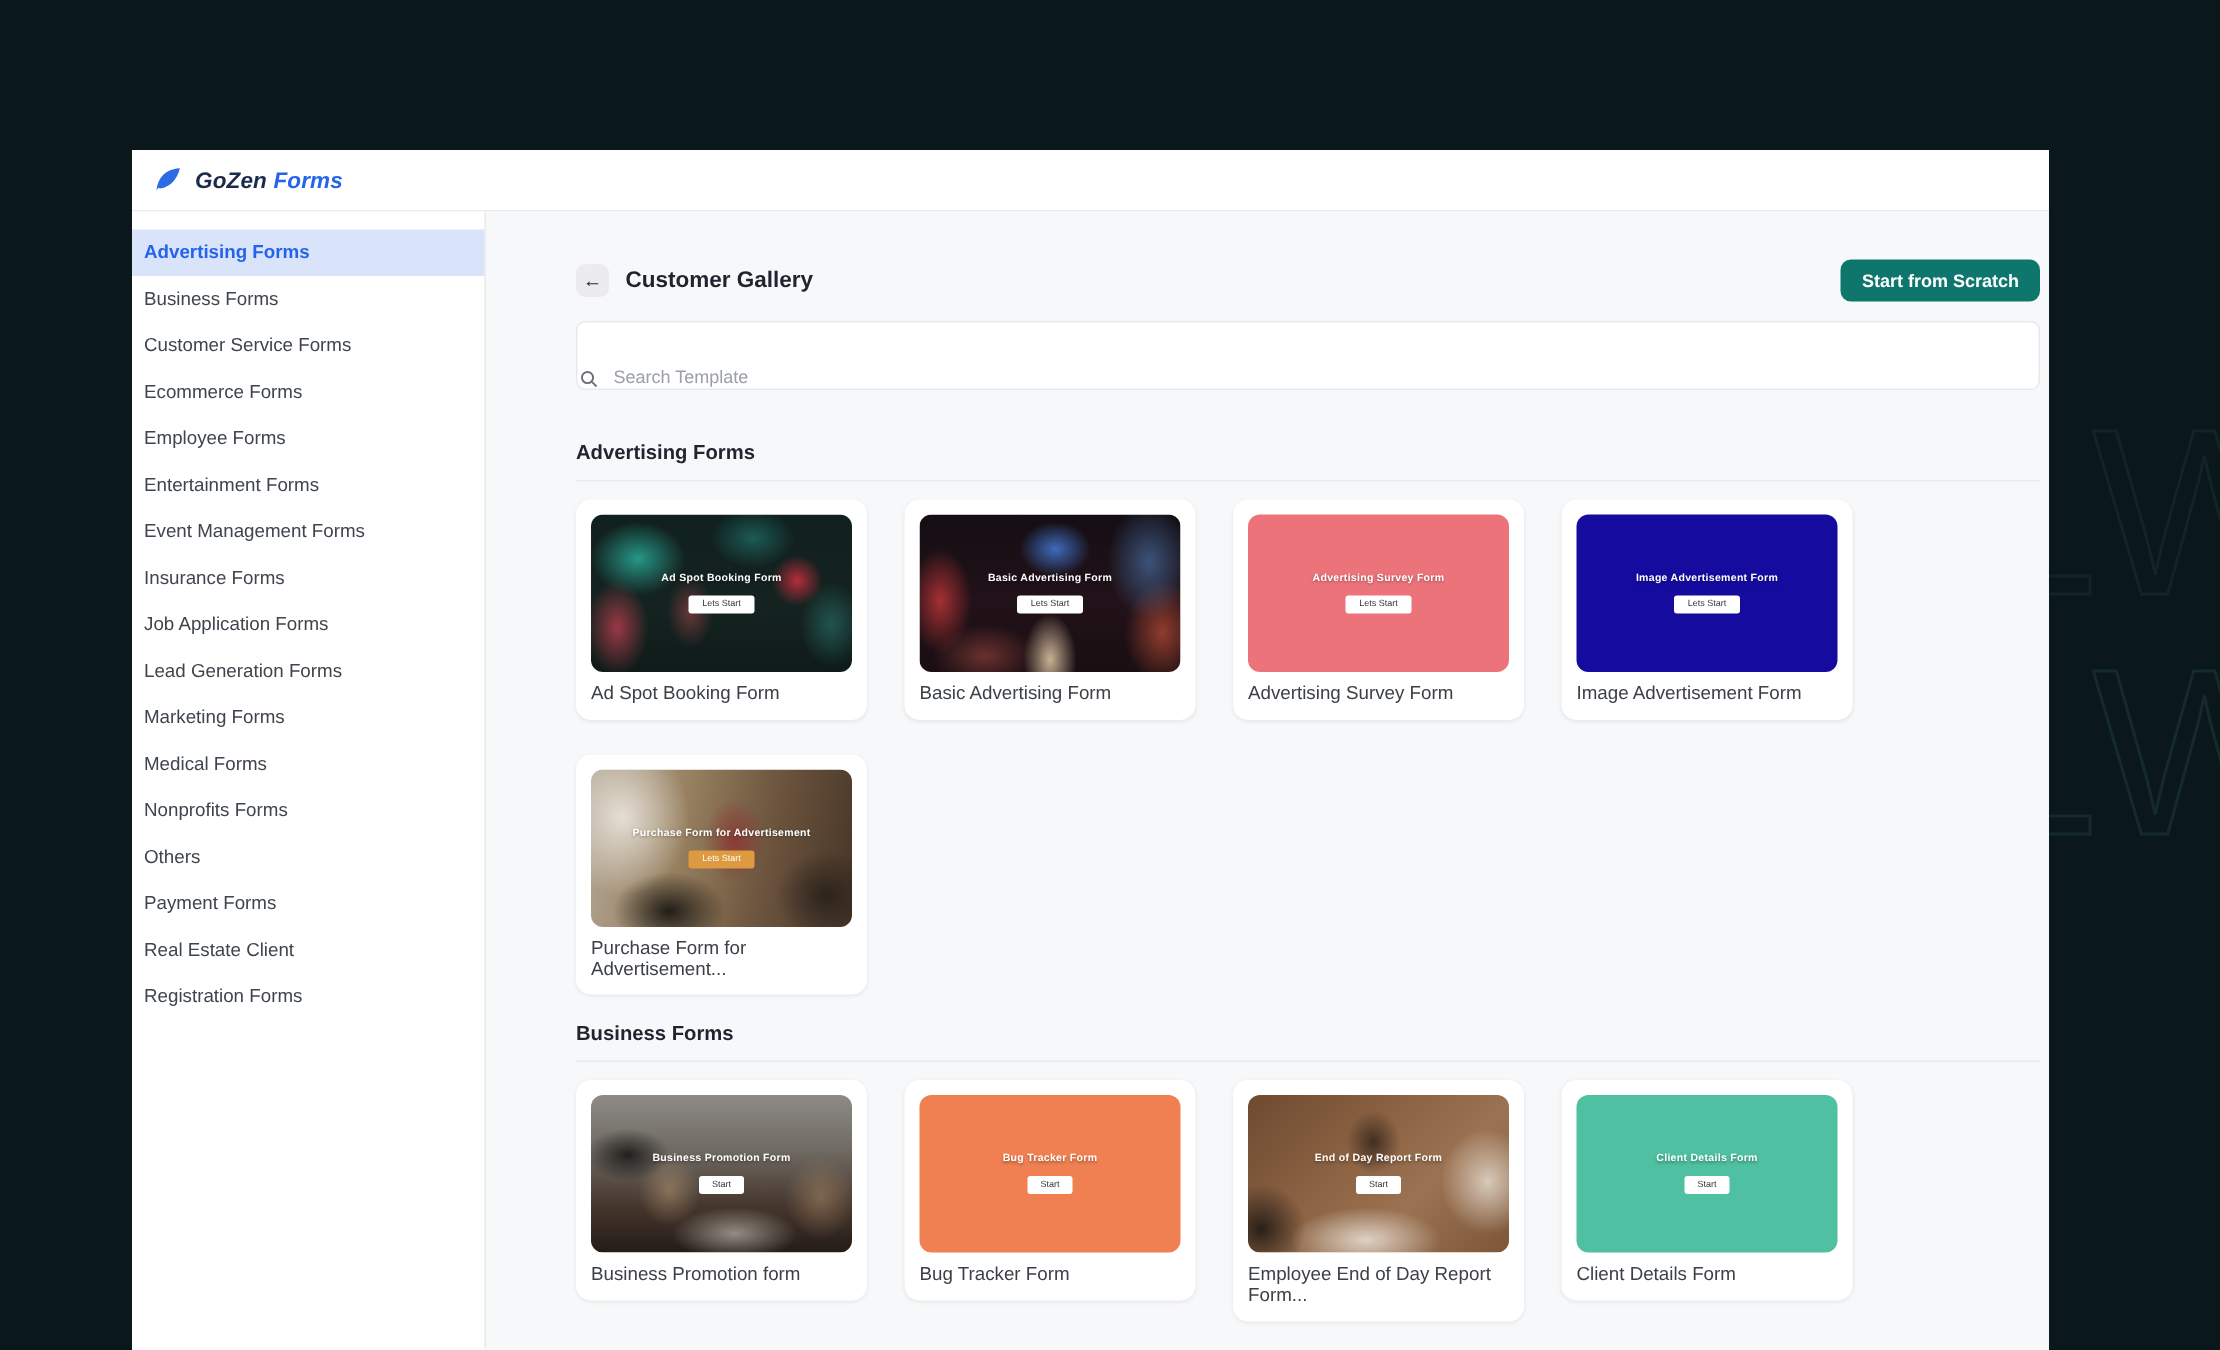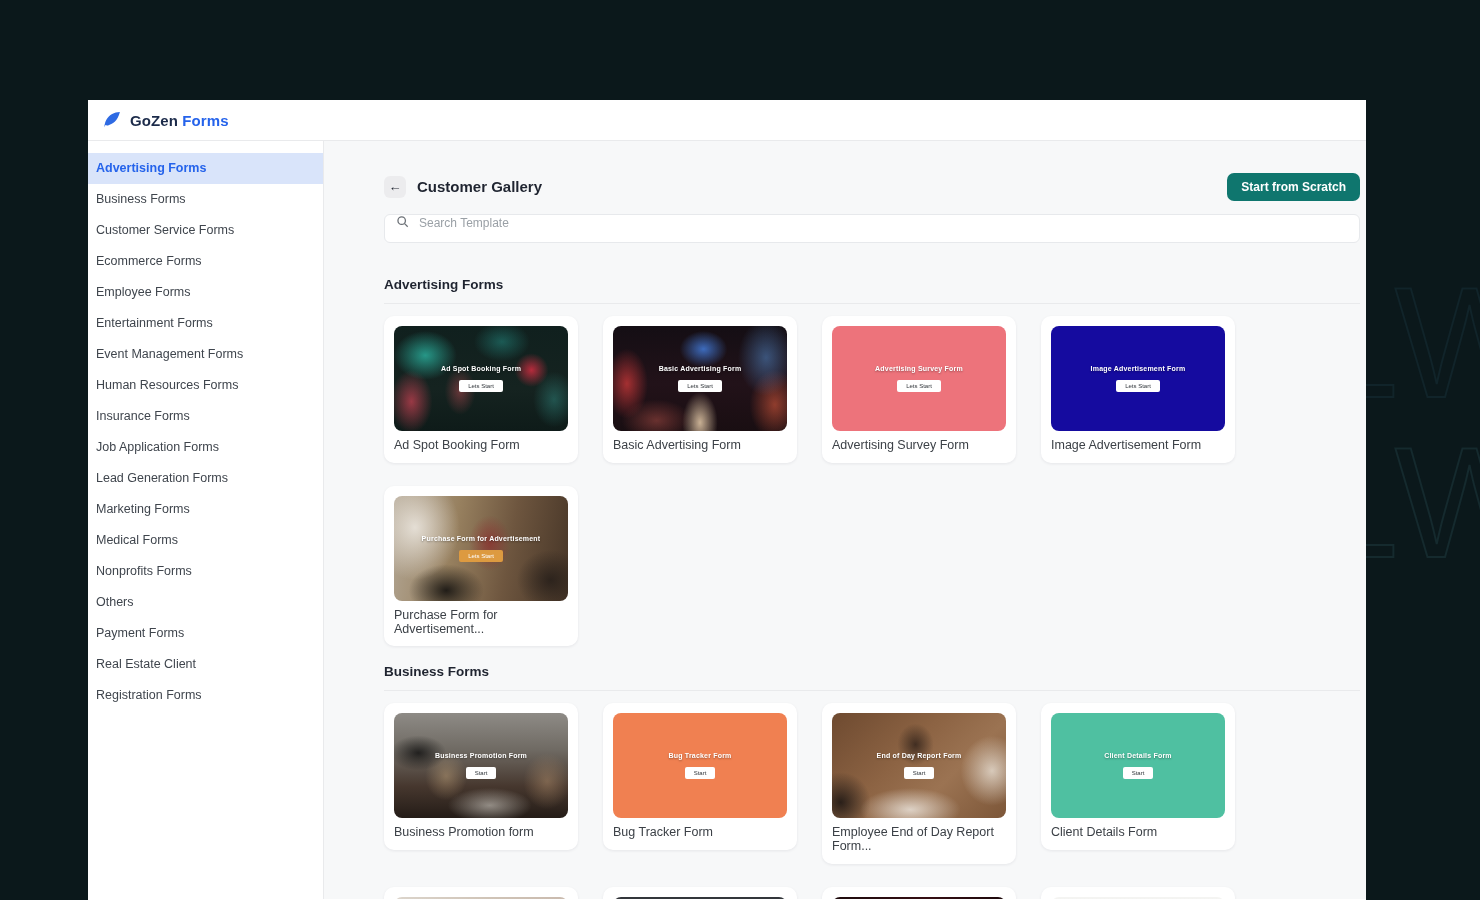--- a/index.html
+++ b/index.html
@@ -17,21 +17,21 @@
   .watermark .wm1{ top:252px; -webkit-text-stroke-color:#11242a; }
   .watermark .wm2{ top:412px; }
 
   
   .window{
     position:absolute; left:88px; top:100px; width:1278px; height:800px;
     background:#ffffff; overflow:hidden;
   }
   .topbar{
     height:41px; border-bottom:1px solid #e9eaec; display:flex; align-items:center;
-    padding:0 14px; background:#fff;
+    padding:0 14px; background:#fff;font-style:italic;
   }
   .logo{ display:flex; align-items:center; gap:8px; }
   .logo-text{ font-size:15px; font-weight:700; color:#1c2b4a; letter-spacing:.1px; }
   .logo-text .suffix{ color:#2563eb; }
 
   .app-body{ display:flex; height:758px; }
   .sidebar{
     width:236px; min-width:236px; background:#fff; border-right:1px solid #e9eaec;
     padding-top:12px;
   }
@@ -50,22 +50,22 @@
     display:flex; align-items:center; justify-content:center; font-size:13px; color:#1f2430;
     cursor:pointer; font-family:inherit; padding:0;
   }
   .page-title{ margin-left:11px; font-size:15px; font-weight:700; color:#1f2430; flex:1; }
   .scratch-btn{
     background:#0f766e; color:#fff; font-size:12px; font-weight:600; padding:7px 14px;
     border-radius:7px; border:none; cursor:pointer; font-family:inherit;
   }
 
   .search-box{
-    margin-top:14px; height:29px; background:#fff; border:1px solid #e7e9ec; border-radius:6px;
-    display:flex; align-items:flex-start; padding:0 11px; gap:8px;
+    margin-top:14px; height:46px; background:#fff; border:1px solid #e7e9ec; border-radius:6px;
+    display:flex; align-items:flex-end; padding:0 1px; gap:8px;
   }
   .search-box input{
     border:none; outline:none; flex:1; font-size:12px; color:#202124; background:transparent;
     font-family:inherit;
   }
   .search-box input::placeholder{ color:#9aa0a6; }
 
   .section{ margin-top:34px; }
   .section + .section{ margin-top:18px; }
   .section-title{ font-size:13.5px; font-weight:700; color:#1f2430; }
@@ -122,21 +122,20 @@
   <div class="app-body">
 
     <aside class="sidebar">
         <div class="side-item selected">Advertising Forms</div>
         <div class="side-item">Business Forms</div>
         <div class="side-item">Customer Service Forms</div>
         <div class="side-item">Ecommerce Forms</div>
         <div class="side-item">Employee Forms</div>
         <div class="side-item">Entertainment Forms</div>
         <div class="side-item">Event Management Forms</div>
-        <div class="side-item">Human Resources Forms</div>
         <div class="side-item">Insurance Forms</div>
         <div class="side-item">Job Application Forms</div>
         <div class="side-item">Lead Generation Forms</div>
         <div class="side-item">Marketing Forms</div>
         <div class="side-item">Medical Forms</div>
         <div class="side-item">Nonprofits Forms</div>
         <div class="side-item">Others</div>
         <div class="side-item">Payment Forms</div>
         <div class="side-item">Real Estate Client</div>
         <div class="side-item">Registration Forms</div>

